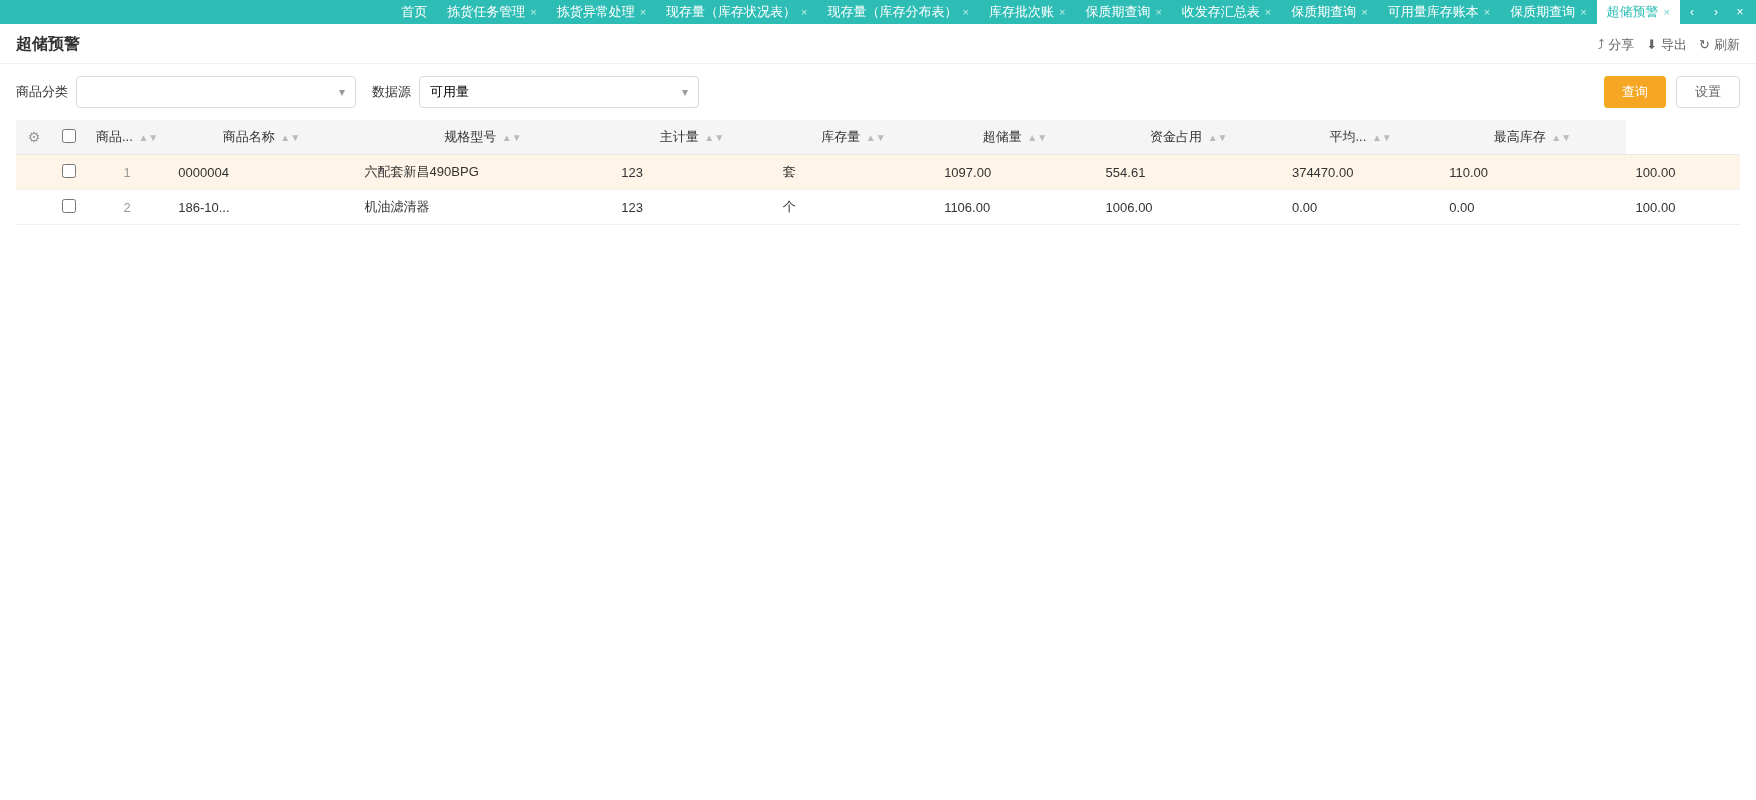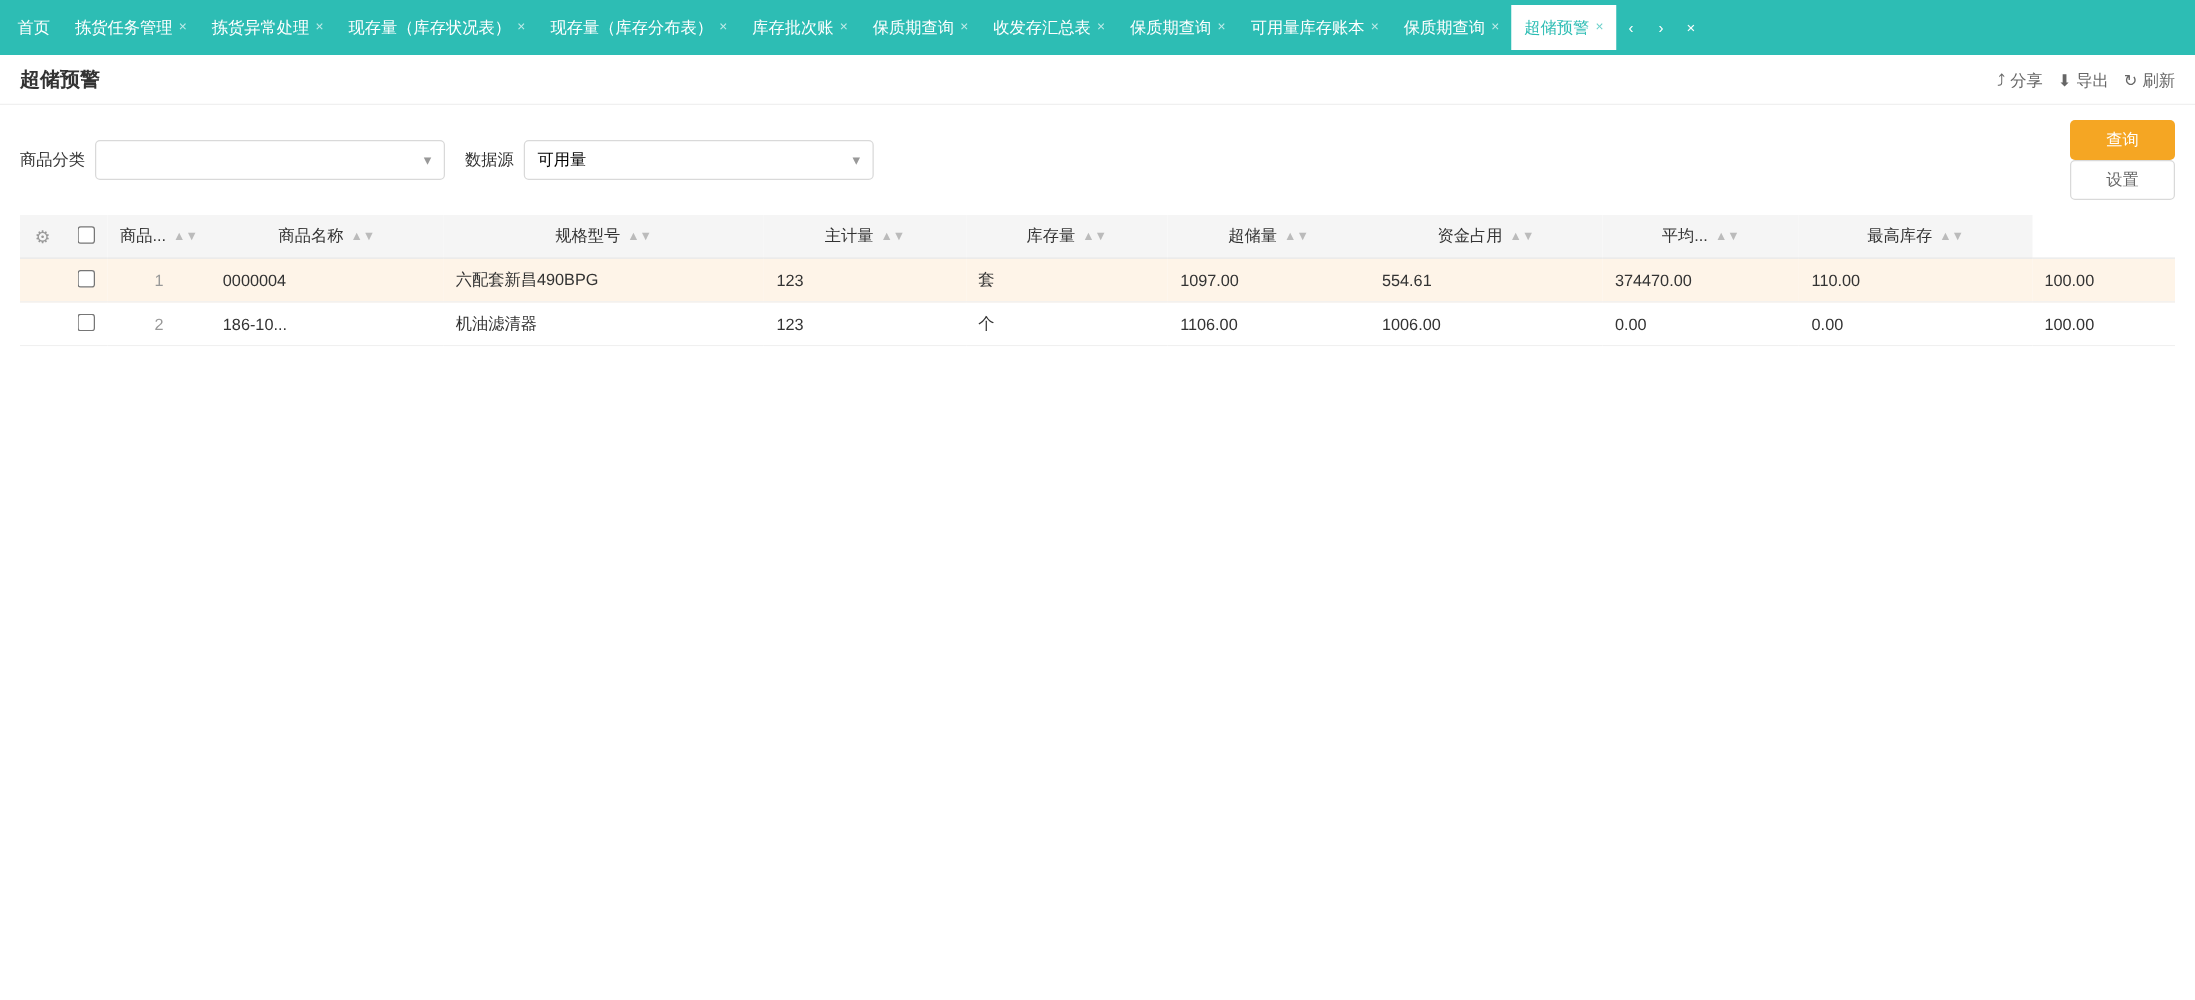--- a/index.html
+++ b/index.html
@@ -3,23 +3,24 @@
   <meta charset="utf-8">
   <style>
     * { box-sizing: border-box; margin: 0; padding: 0; }
     body { font-family: 'Microsoft YaHei', Arial, sans-serif; font-size: 13px; background: #fff; overflow-x: hidden; }
 
     
     .nav-bar {
       display: flex;
       align-items: center;
       background: #2dbdb4;
-      height: 44px;
+      height: 24px;
       padding: 0 4px;
       overflow: hidden;
+      justify-content: flex-end;
     }
     .nav-item {
       display: flex;
       align-items: center;
       color: #fff;
       padding: 0 10px;
       height: 36px;
       white-space: nowrap;
       cursor: pointer;
       font-size: 13px;
@@ -112,21 +113,21 @@
       padding: 6px 18px;
       cursor: pointer;
       font-size: 13px;
       height: 32px;
     }
     .btn-settings {
       background: #fff;
       color: #666;
       border: 1px solid #d9d9d9;
       border-radius: 4px;
-      padding: 6px 28px;
+      padding: 6px 18px;
       cursor: pointer;
       font-size: 13px;
       height: 32px;
     }
 
     
     .table-container {
       padding: 0 16px;
     }
     table {
@@ -269,21 +270,21 @@
       <span class="chevron">▾</span>
     </div>
   </div>
   <div class="filter-group">
     <span class="filter-label">数据源</span>
     <div class="filter-select">
       <span>可用量</span>
       <span class="chevron">▾</span>
     </div>
   </div>
-  <div style="display:flex; flex-direction:column; gap:0; margin-left:auto;">
+  <div style="display:flex; flex-direction:row; gap:10px; margin-left:auto;">
     <button class="btn-query">查询</button>
     <button class="btn-settings">设置</button>
   </div>
 </div>
 
 <div class="table-container">
   <table>
     <thead>
       <tr>
         <th class="settings-col">

